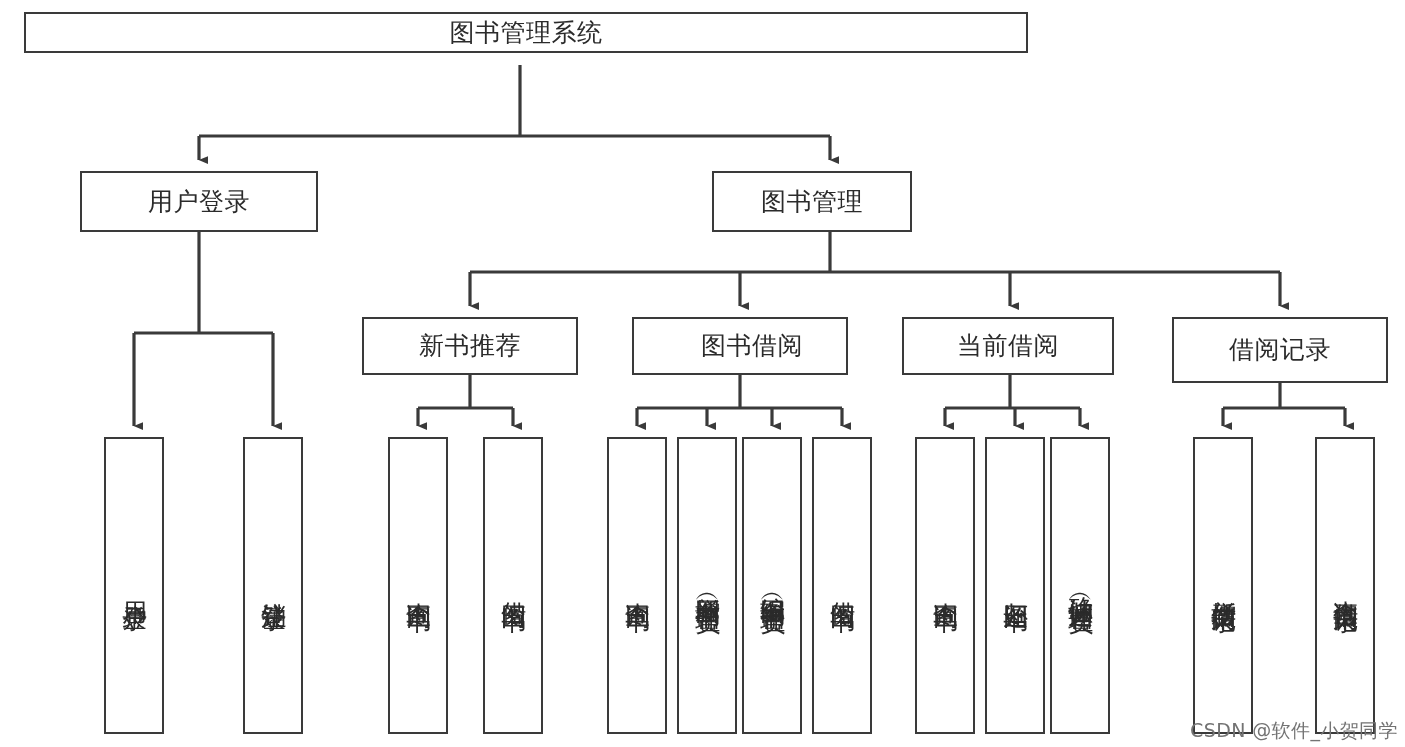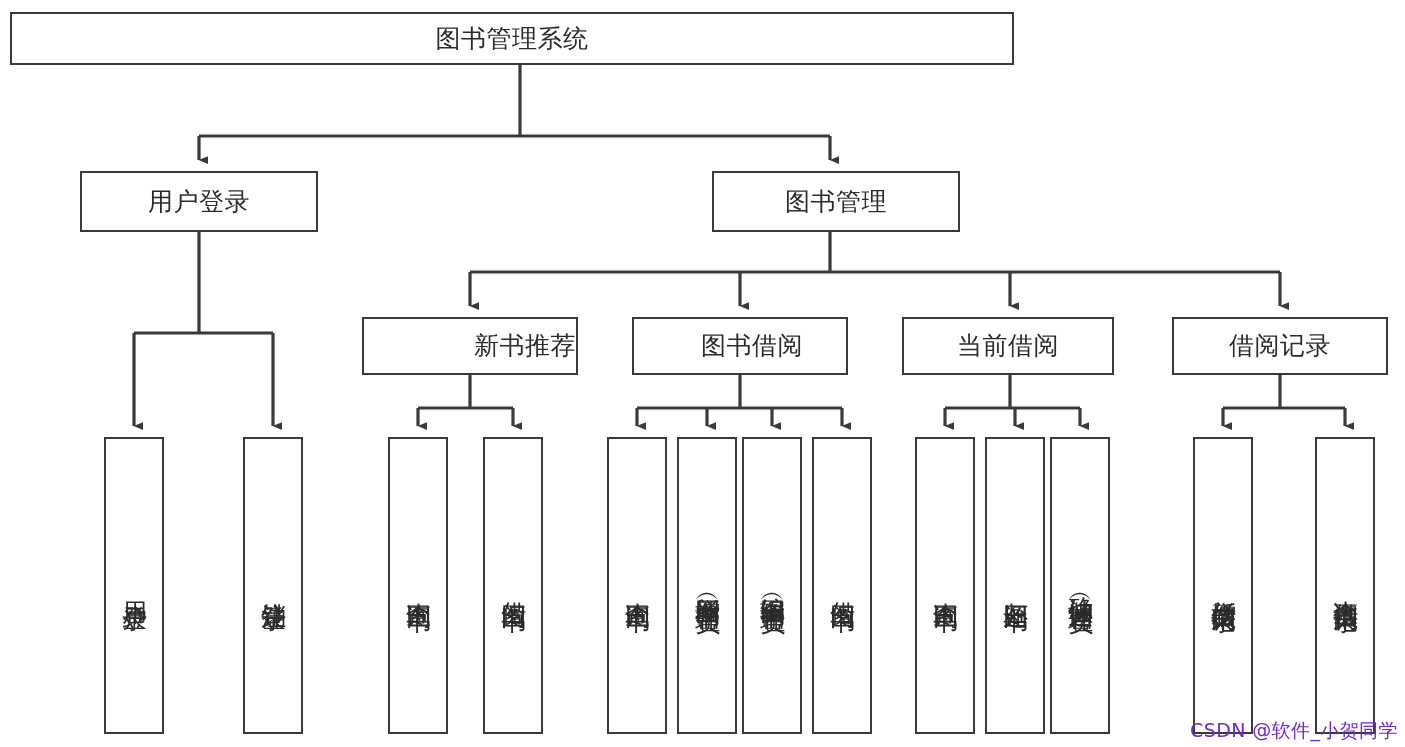--- a/index.html
+++ b/index.html
@@ -118,39 +118,39 @@
       <path d="M1080,408 L1080,426" marker-end="url(#arrowhead)"></path>
 
       <path d="M1280,375 L1280,408"></path>
       <path d="M1223,408 L1345,408"></path>
       <path d="M1223,408 L1223,426" marker-end="url(#arrowhead)"></path>
       <path d="M1345,408 L1345,426" marker-end="url(#arrowhead)"></path>
     </g>
   </svg>
 
   <div id="nodes-layer">
-      <div class="node-box horizontal root" style="left: 10px; top: 12px; width: 1004px; height: 53px;">
+      <div class="node-box horizontal root" style="left: 24px; top: 12px; width: 1004px; height: 41px;">
         <span class="node-label">图书管理系统</span>
       </div>
       <div class="node-box horizontal" style="left: 80px; top: 171px; width: 238px; height: 61px;">
         <span class="node-label">用户登录</span>
       </div>
-      <div class="node-box horizontal" style="left: 712px; top: 171px; width: 248px; height: 61px;">
+      <div class="node-box horizontal" style="left: 712px; top: 171px; width: 200px; height: 61px;">
         <span class="node-label">图书管理</span>
       </div>
-      <div class="node-box horizontal" style="left: 362px; top: 317px; width: 216px; height: 58px; justify-content: flex-end;">
+      <div class="node-box horizontal" style="left: 362px; top: 317px; width: 216px; height: 58px;">
         <span class="node-label">新书推荐</span>
       </div>
       <div class="node-box horizontal" style="left: 632px; top: 317px; width: 216px; height: 58px; padding-left: 24px;">
         <span class="node-label">图书借阅</span>
       </div>
       <div class="node-box horizontal" style="left: 902px; top: 317px; width: 212px; height: 58px;">
         <span class="node-label">当前借阅</span>
       </div>
-      <div class="node-box horizontal" style="left: 1172px; top: 317px; width: 216px; height: 58px;">
+      <div class="node-box horizontal" style="left: 1172px; top: 317px; width: 216px; height: 66px;">
         <span class="node-label">借阅记录</span>
       </div>
       <div class="node-box vertical" style="left: 104px; top: 437px; width: 60px; height: 297px;">
         <span class="node-label">用户登录</span>
       </div>
       <div class="node-box vertical" style="left: 243px; top: 437px; width: 60px; height: 297px;">
         <span class="node-label">注销登录</span>
       </div>
       <div class="node-box vertical" style="left: 388px; top: 437px; width: 60px; height: 297px;">
         <span class="node-label">查询图书</span>
@@ -180,15 +180,15 @@
         <span class="node-label">确认归还（管理员）</span>
       </div>
       <div class="node-box vertical" style="left: 1193px; top: 437px; width: 60px; height: 297px;">
         <span class="node-label">新增借阅记录</span>
       </div>
       <div class="node-box vertical" style="left: 1315px; top: 437px; width: 60px; height: 297px;">
         <span class="node-label">查询借阅记录</span>
       </div>
     </div>
 
-  <div id="watermark" style="left: 1190px; top: 718px; color: #6d28d9;">CSDN @软件_小贺同学</div>
+  <div id="watermark" style="left: 1190px; top: 718px; color: #737373;">CSDN @软件_小贺同学</div>
 
 </div>
 
 </body></html>

